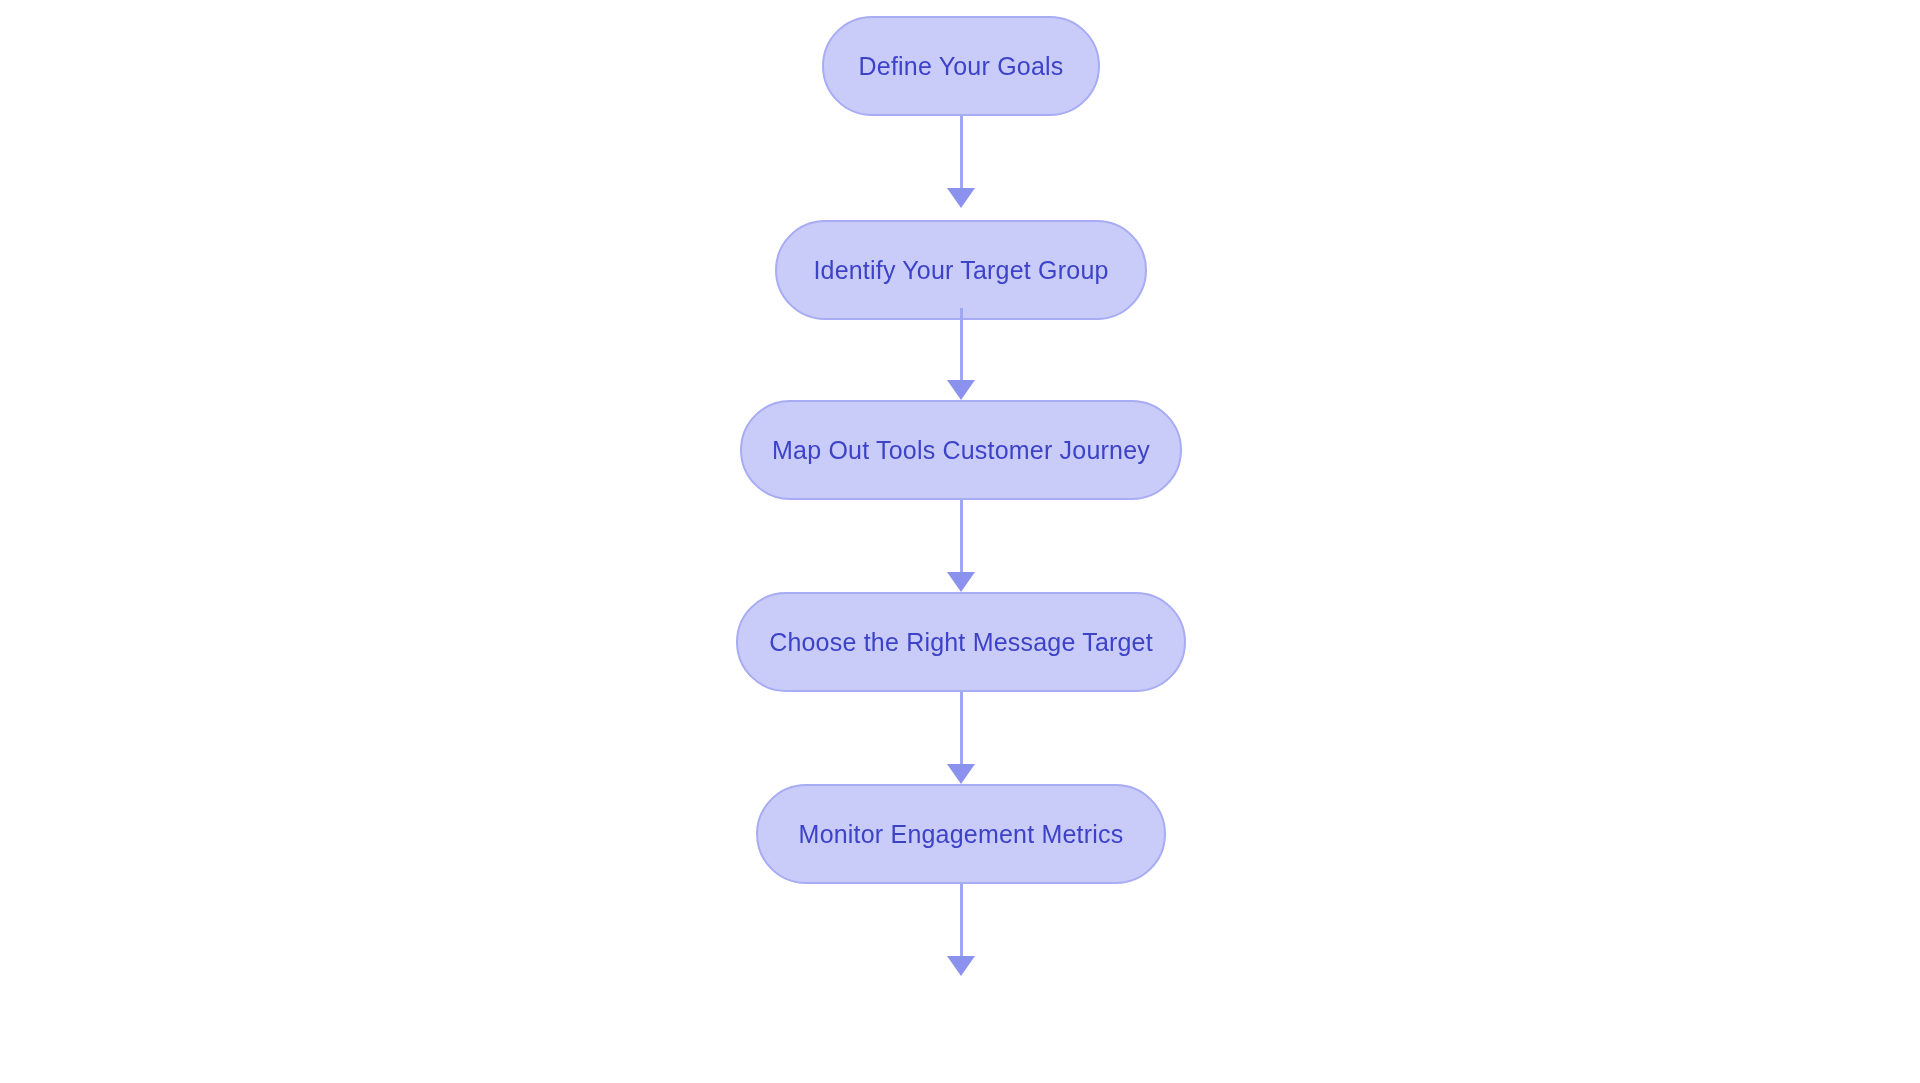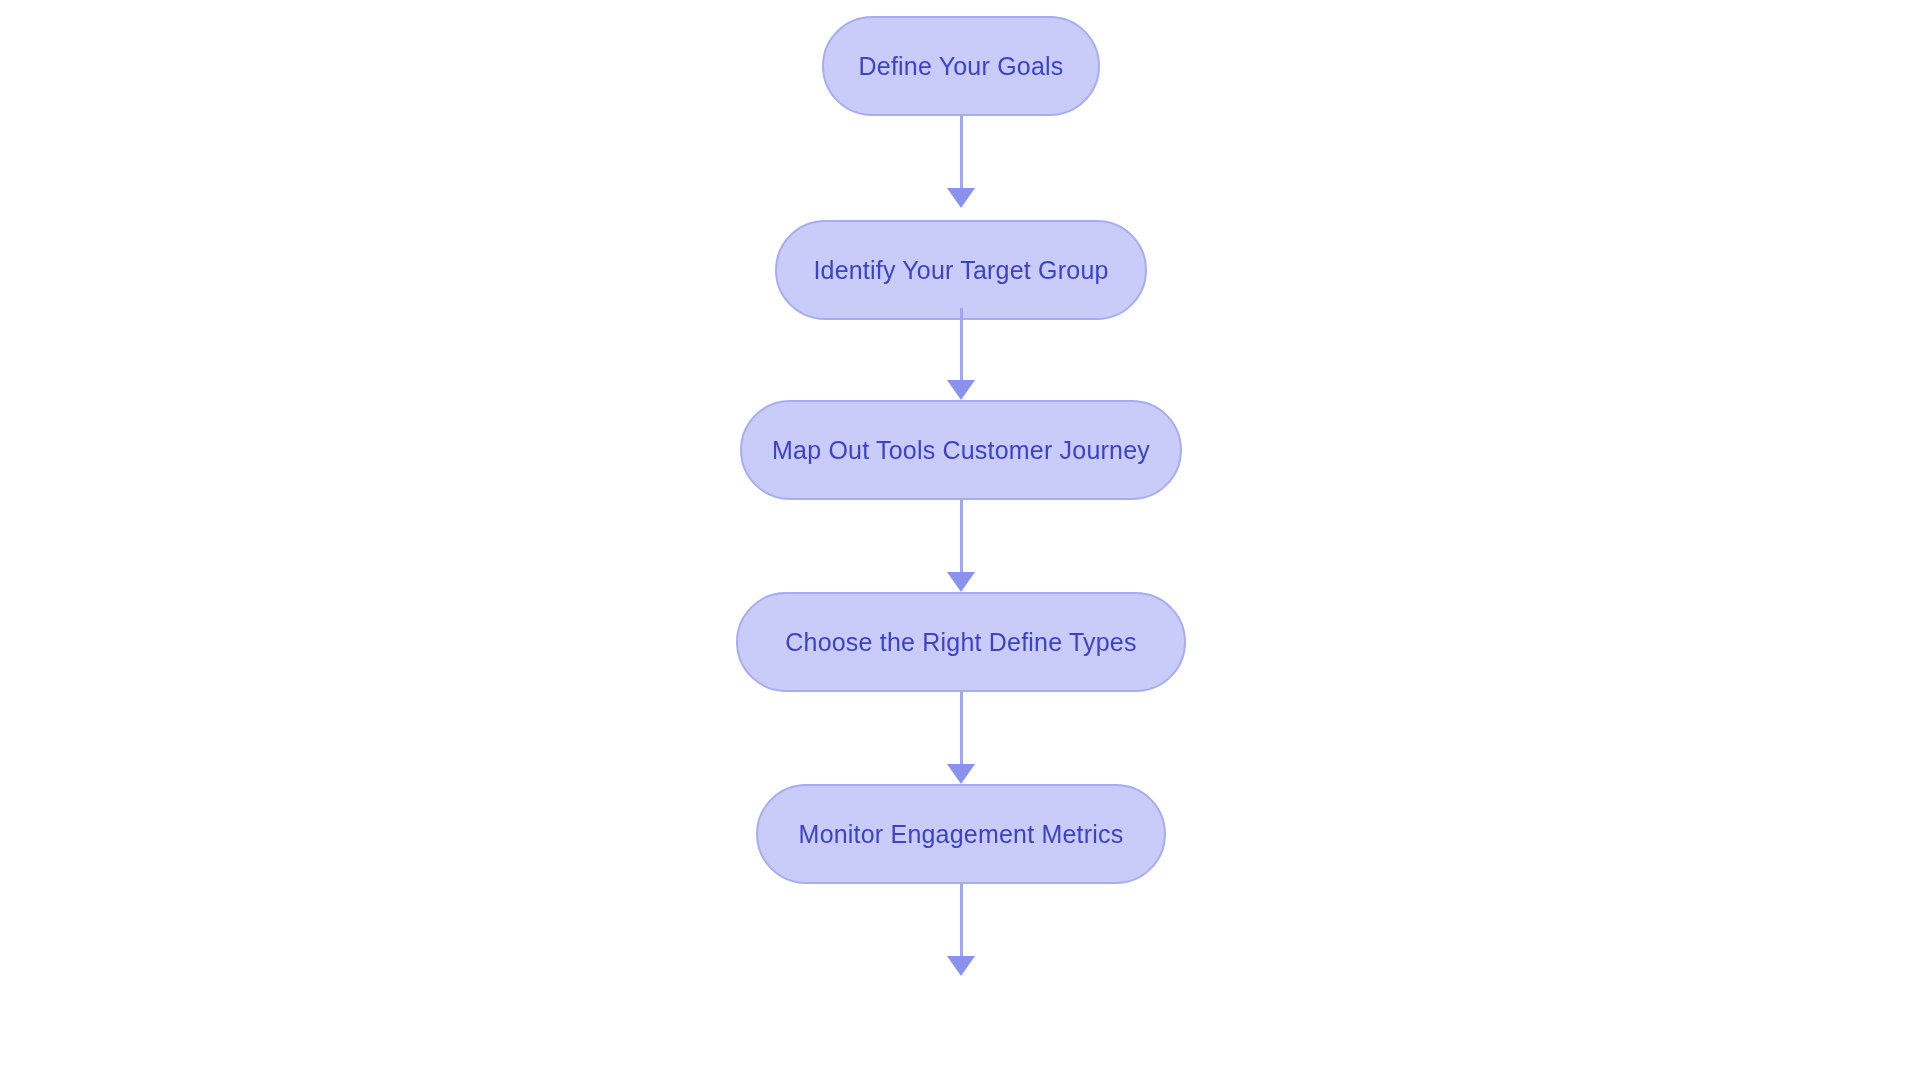--- a/index.html
+++ b/index.html
@@ -92,21 +92,21 @@
   <div class="node" style="top:400px; width:442px;">
     <span>Map Out Tools Customer Journey</span>
   </div>
 
   <div class="arrow" style="top:500px;">
     <div class="shaft"></div>
     <div class="head"></div>
   </div>
 
   <div class="node" style="top:592px; width:450px;">
-    <span>Choose the Right Define Types</span>
+    <span>Choose the Right Message Target</span>
   </div>
 
   <div class="arrow" style="top:692px;">
     <div class="shaft"></div>
     <div class="head"></div>
   </div>
 
   <div class="node" style="top:784px; width:410px;">
     <span>Monitor Engagement Metrics</span>
   </div>

